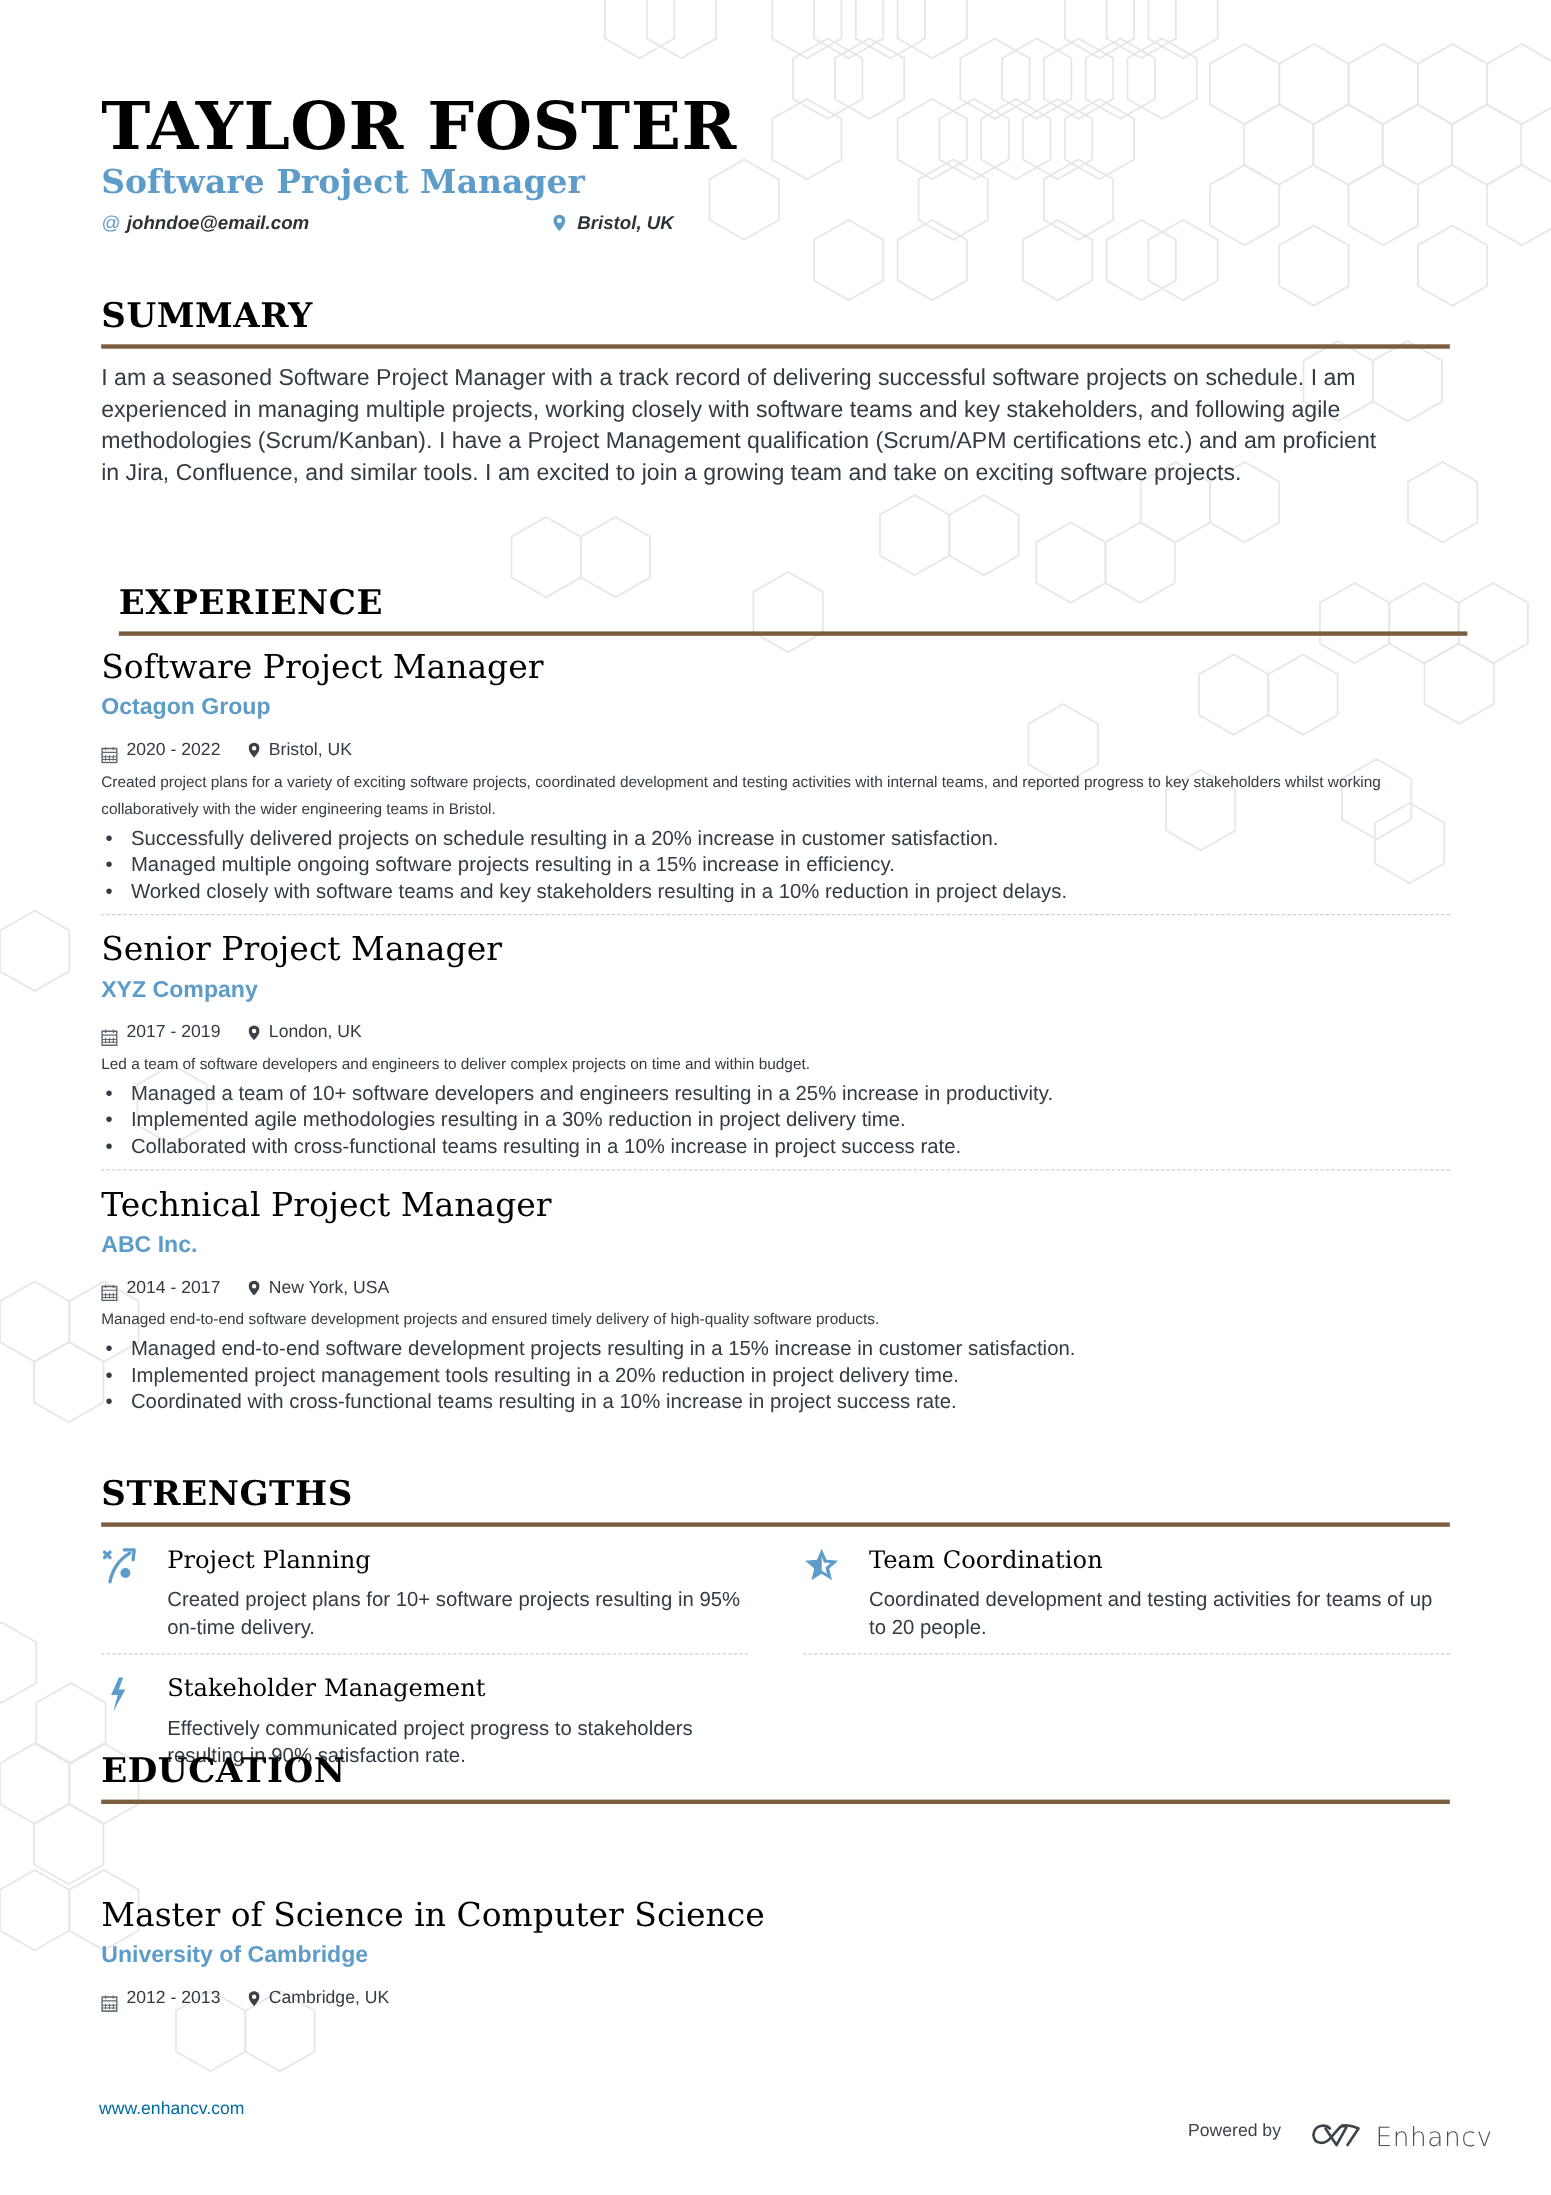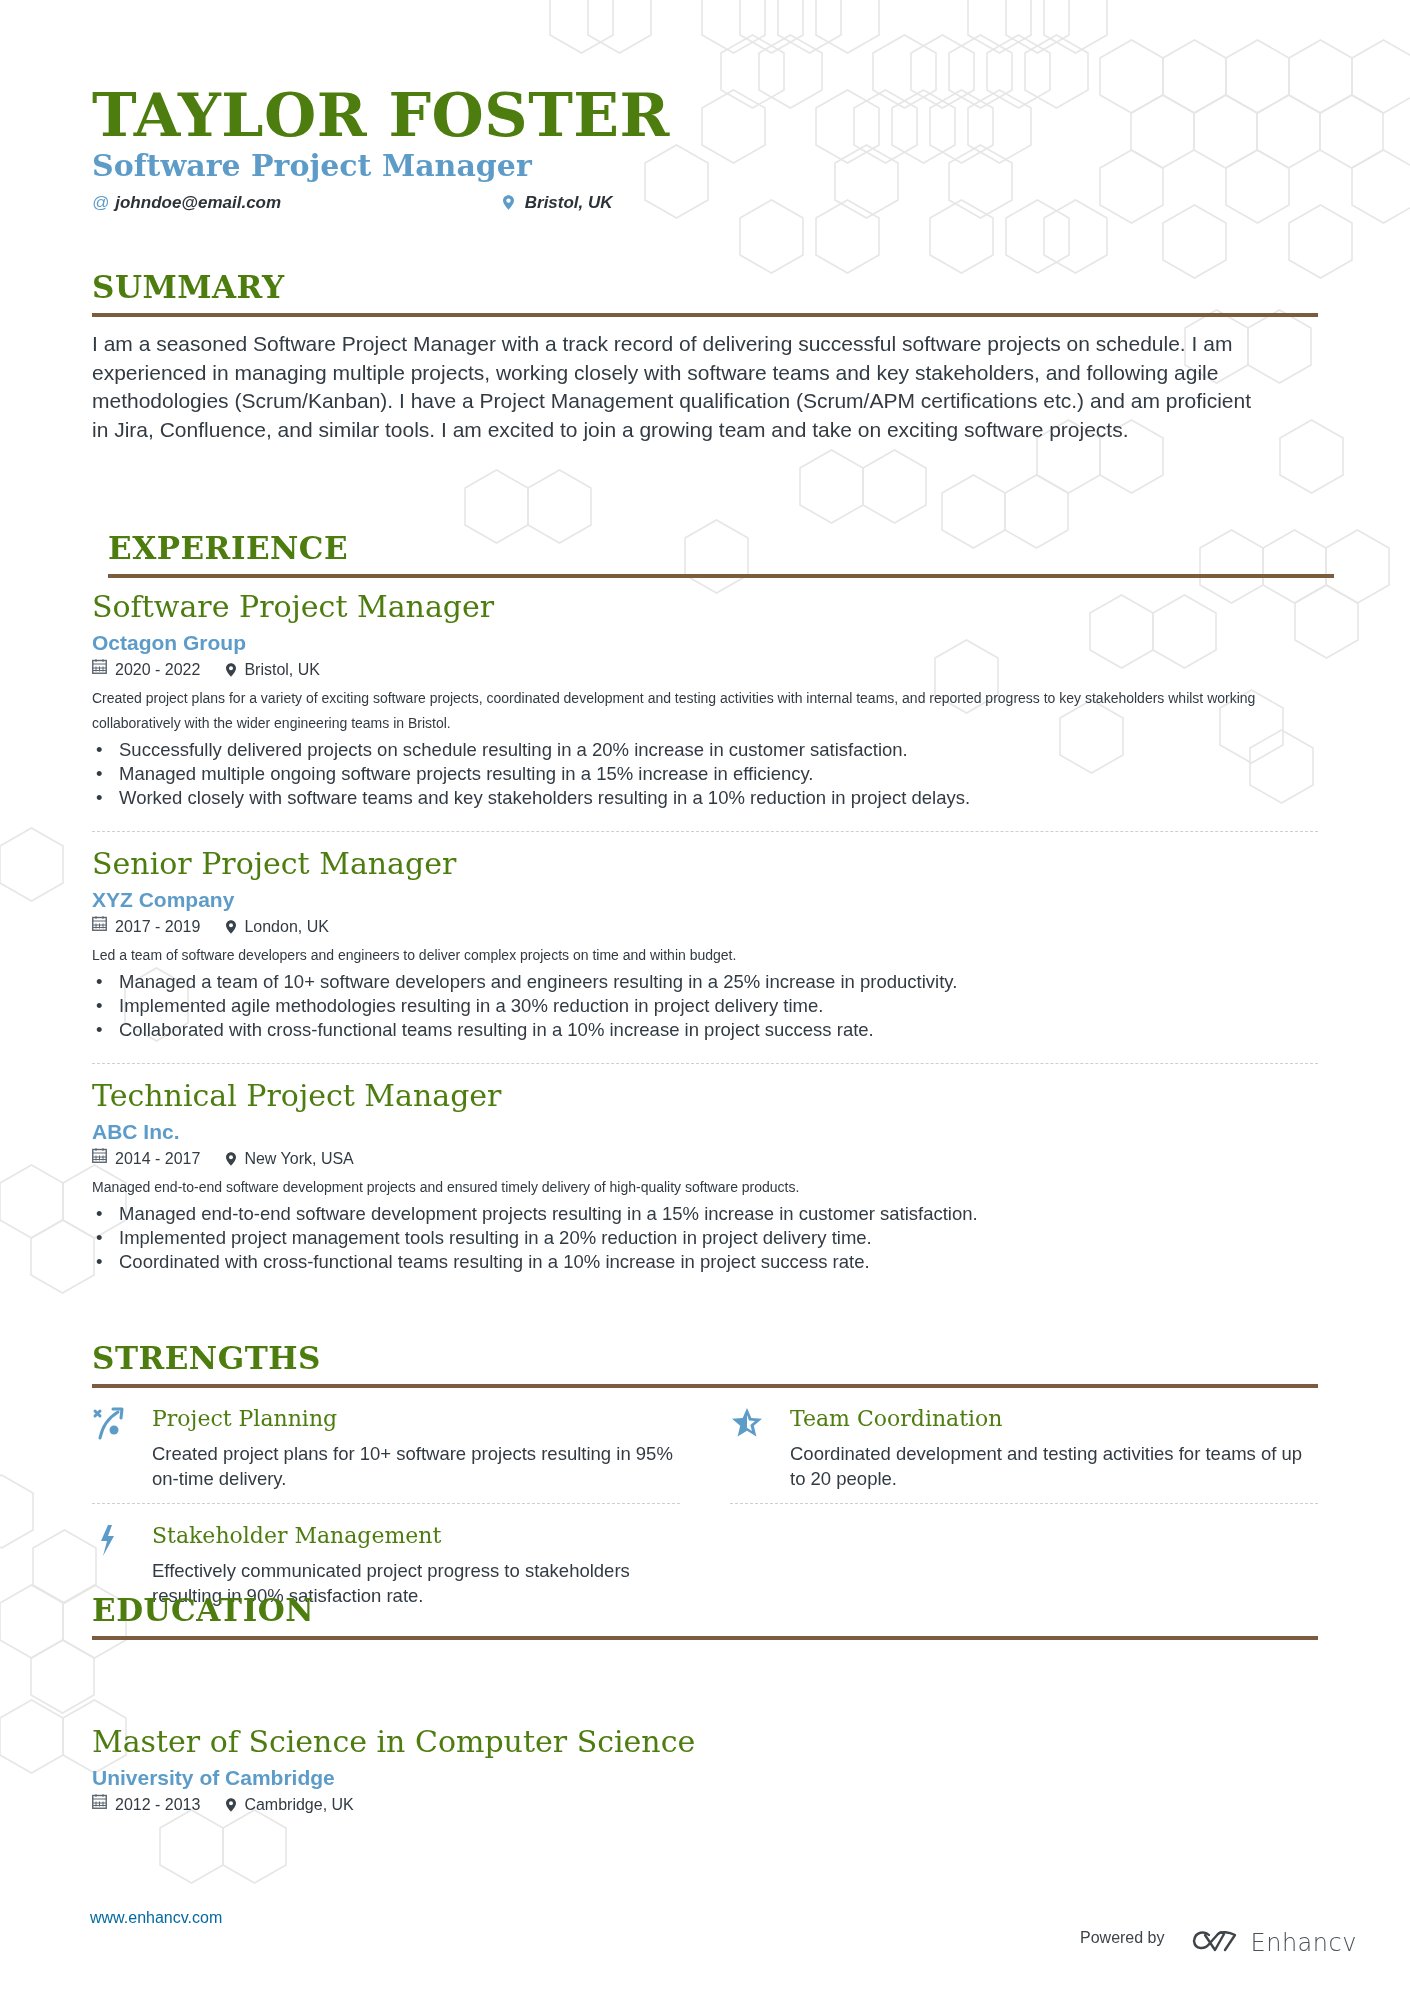--- a/index.html
+++ b/index.html
@@ -1,39 +1,39 @@
 <!DOCTYPE html>
 <html><head>
 <meta charset="utf-8">
 <style>
   html, body { margin:0; padding:0; }
   body { width:1410px; height:1995px; background:#ffffff; position:relative; overflow:hidden;
          font-family:"Liberation Sans", sans-serif; color:#323b43; }
   .hexbg { position:absolute; left:0; top:0; width:1410px; height:1995px; z-index:0; }
   .page { position:absolute; left:92px; top:0; width:1226px; z-index:1; }
   .serif { font-family:"DejaVu Serif", "Liberation Serif", serif; }
-  .brown { color:#4d7c0f; }
+  .brown { color:#000000; }
   .blue { color:#5d9cc8; }
 
   .name { position:absolute; top:82px; left:0; font-size:60px; font-weight:bold; letter-spacing:0.5px; white-space:nowrap; line-height:66px; }
   .title { position:absolute; top:147px; left:0; font-size:30px; font-weight:bold; line-height:38px; white-space:nowrap; }
   .contact { position:absolute; top:192px; left:0; font-size:17px; font-weight:bold; line-height:22px; width:800px; }
   .contact .item { position:absolute; top:0; white-space:nowrap; color:#2c3338;font-style:italic; }
   .contact .ico { color:#5d9cc8; font-weight:normal; margin-right:6px; }
 
   .section { position:absolute; left:0; width:1226px; }
   .section-title { font-size:31px; font-weight:bold; line-height:44px; letter-spacing:0.5px; }
   .rule { height:4px; background:#7c5c3e; width:1226px; margin-top:4px; }
 
   .summary-text { position:absolute; left:0; top:330px; width:1180px; font-size:21px; line-height:28.5px; color:#323b43; }
 
   .job { position:absolute; left:0; width:1226px; }
   .job-title { font-size:30px; line-height:38px; white-space:nowrap; }
   .company { font-size:21px; font-weight:bold; line-height:30px; margin-top:2px; }
-  .meta { font-size:16px; line-height:24px; color:#323b43; margin-top:0; display:flex; align-items:flex-start; }
+  .meta { font-size:16px; line-height:24px; color:#323b43; margin-top:12px; display:flex; align-items:flex-end; }
   .meta .ico { color:#5c6670; margin-right:8px; display:inline-flex; }
   .meta .loc { margin-left:26px; display:inline-flex; align-items:center; }
   .desc { font-size:14px; line-height:25px; margin-top:4px; }
   .bullets { list-style:none; margin:2px 0 0 0; padding:0; }
   .bullets li { font-size:18.5px; line-height:24px; position:relative; padding-left:27px; }
   .bullets li::before { content:"•"; position:absolute; left:4px; top:0; }
   .dashed { position:absolute; left:0; width:1226px; border-top:1px dashed #cfcfcf; height:0; }
 
   .strength { position:absolute; width:590px; }
   .strength .sicon { position:absolute; left:0; top:2px; width:34px; height:34px; }

